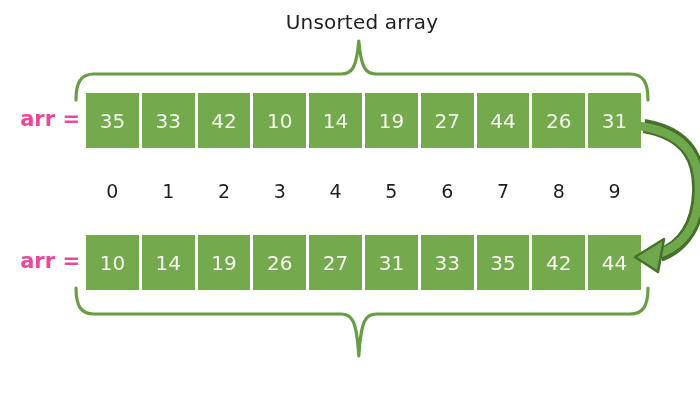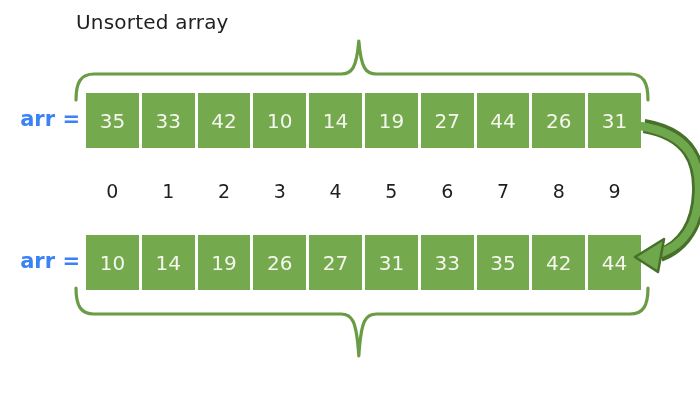--- a/index.html
+++ b/index.html
@@ -19,33 +19,34 @@
     overflow: hidden;
   }
   .stage {
     position: relative;
     width: 700px; height: 400px;
     background: #ffffff;
   }
   .title {
     position: absolute;
     left: 76px; width: 572px;
+    text-align: center;
     font-size: 20px;
     color: var(--text-color);
     letter-spacing: 0.2px;
   }
   .title.top    { top: 10px; }
   .title.bottom { top: 360px; }
   .arr-label {
     position: absolute;
     left: 8px; width: 72px;
     text-align: right;
     font-size: 21px;
     font-weight: bold;
-    color: #3b82f6;
+    color: #ec4899;
   }
   .arr-label.top    { top: 107px; }
   .arr-label.bottom { top: 249px; }
   .row {
     position: absolute;
     left: 86px; width: 555px;
     display: flex;
     gap: 3px;
     text-align: right;
   }

